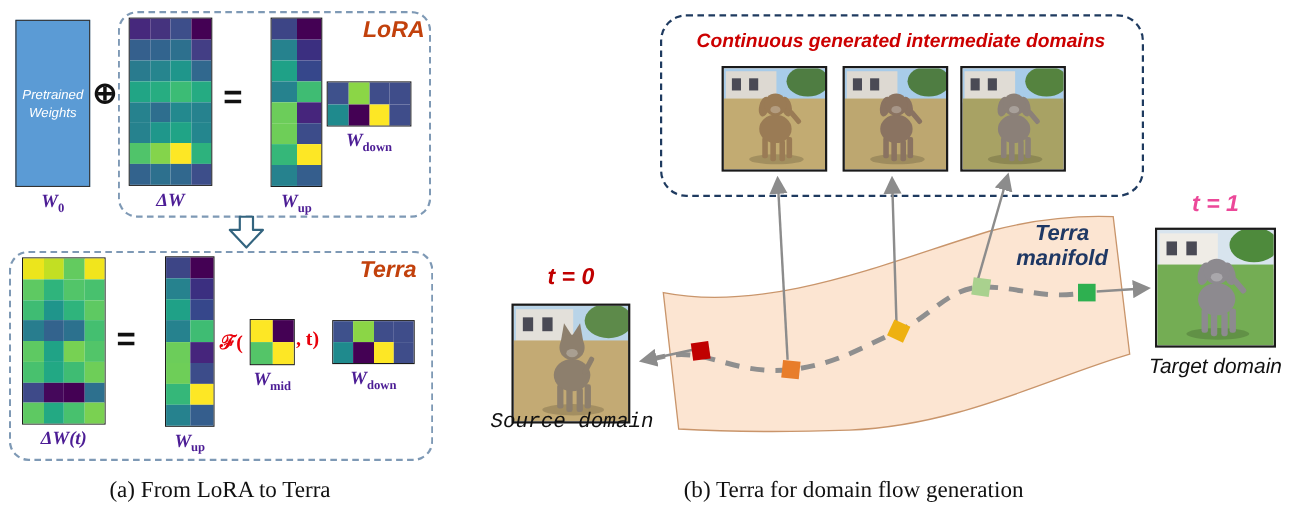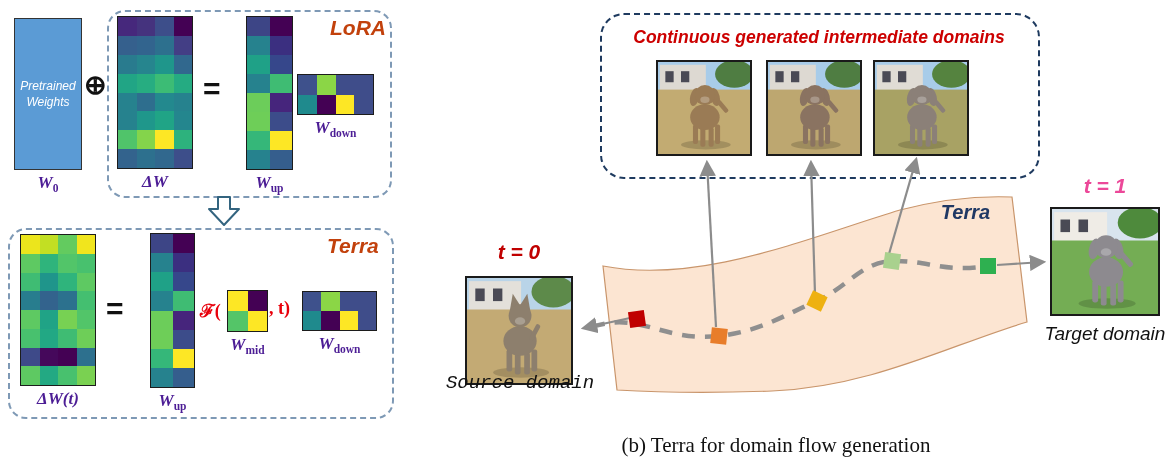--- a/index.html
+++ b/index.html
@@ -216,20 +216,21 @@
         <div style="background: rgb(63, 77, 138);"></div>
         <div style="background: rgb(63, 77, 138);"></div>
         <div style="background: rgb(31, 138, 141);"></div>
         <div style="background: rgb(68, 1, 84);"></div>
         <div style="background: rgb(253, 231, 37);"></div>
         <div style="background: rgb(63, 77, 138);"></div>
       </div>
     <div class="mlabel"><span>W</span><sub>down</sub></div>
   </div>
 
+  <div class="caption" style="left:0;top:433px;width:400px;">(a) From LoRA to Terra</div>
 
   <div class="navybox" style="left:600px;top:13px;width:436px;height:162px;"></div>
   <div class="btitle" style="left: 604px; top: 27px; width: 430px; color: rgb(204, 0, 0);">Continuous generated intermediate domains</div>
 
   <div class="photo" style="left:656px;top:60px;width:96px;height:96px;">
       <svg viewBox="0 0 100 100" preserveAspectRatio="none" style="width: 100%; height: 100%; display: block;">
         <rect x="0" y="0" width="100" height="34" fill="#a8cce9"></rect>
         <rect x="2" y="3" width="50" height="29" fill="#ddd9d2"></rect>
         <rect x="8" y="10" width="9" height="12" fill="#4a4a55"></rect>
         <rect x="25" y="10" width="9" height="12" fill="#4a4a55"></rect>
@@ -359,20 +360,21 @@
     <line x1="997" y1="265" x2="1043" y2="262" stroke="#8c8c8c" stroke-width="2.2" marker-end="url(#ah)"></line>
     <rect x="629" y="311" width="16" height="16" transform="rotate(-8 637 319)" fill="#c00000"></rect>
     <rect x="711" y="328" width="16" height="16" transform="rotate(6 719 336)" fill="#e87d2a"></rect>
     <rect x="809" y="293" width="16" height="16" transform="rotate(25 817 301)" fill="#eeb111"></rect>
     <rect x="884" y="253" width="16" height="16" transform="rotate(8 892 261)" fill="#a9d18e"></rect>
     <rect x="980" y="258" width="16" height="16" fill="#2eb050"></rect>
   </svg>
 
   <div class="manlabel" style="left:898px;top:201px;width:135px;">
     <div>Terra</div>
+    <div>manifold</div>
   </div>
 
   <div class="tlabel" style="left: 469px; top: 240px; width: 100px; color: rgb(192, 0, 0);">t = 0</div>
   <div class="tlabel" style="left: 1058px; top: 174px; width: 94px; color: #ec4899;">t = 1</div>
 
   <div class="domlabel" style="left:440px;top:372px;width:160px;font-family:Liberation Mono, monospace;">Source domain</div>
   <div class="domlabel" style="left:1035px;top:323px;width:140px;">Target domain</div>
 
   <div class="caption" style="left:556px;top:433px;width:440px;">(b) Terra for domain flow generation</div>
 </div>

